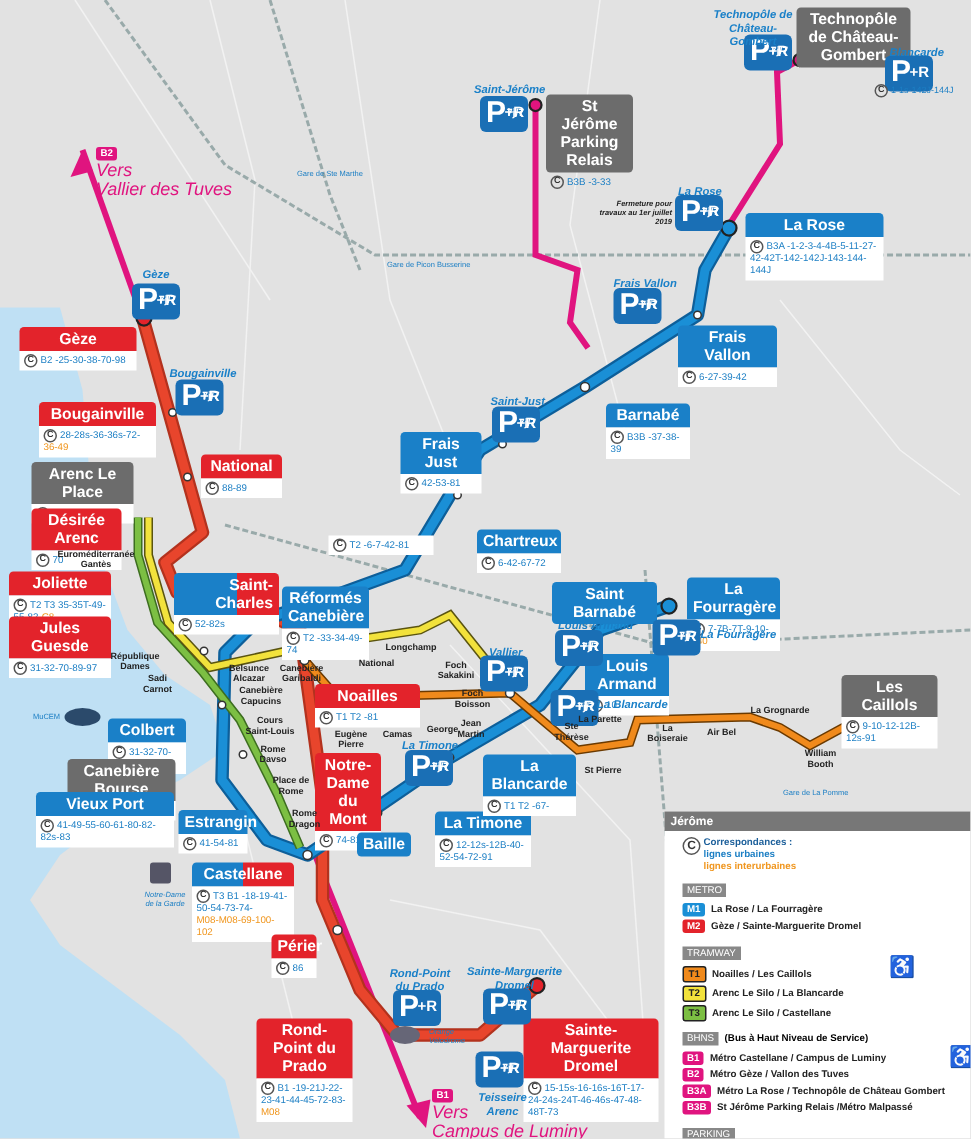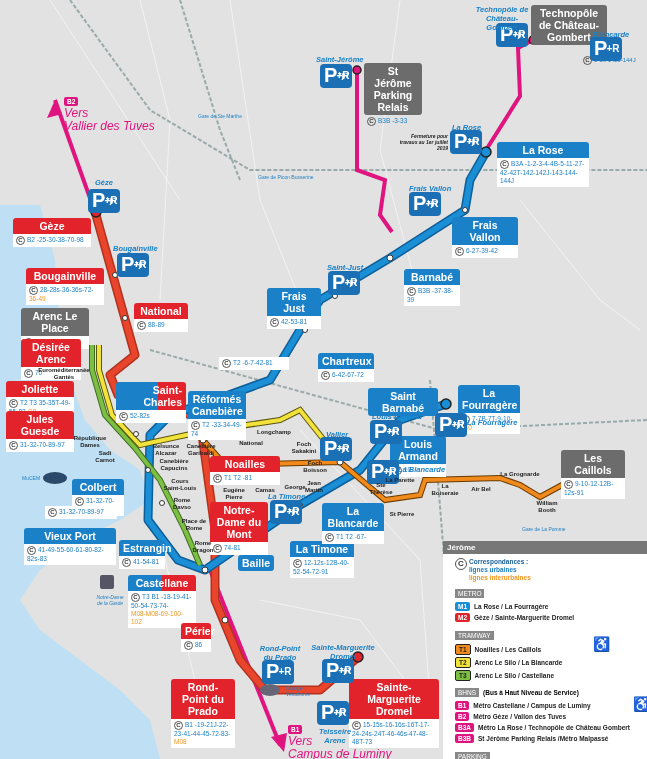--- a/index.html
+++ b/index.html
@@ -149,20 +149,21 @@
 </div>
 <div class="st red" style="left:6px;top:411px;width:68px;">
   <div class="name">Jules Guesde</div>
   <div class="conn"><span class="c">C</span><span>31-32-70-89-97</span></div>
 </div>
 <div class="st blue" style="left:72px;top:465px;width:52px;margin-top:14px;">
   <div class="name">Colbert</div>
   <div class="conn"><span class="c">C</span><span>31-32-70-89-97</span></div>
 </div>
 <div class="st grey" style="left:45px;top:506px;width:72px;">
+  <div class="name">Canebière Bourse</div>
   <div class="conn"><span class="c">C</span><span>31-32-70-89-97</span></div>
 </div>
 <div class="st blue" style="left:24px;top:528px;width:92px;">
   <div class="name">Vieux Port</div>
   <div class="conn"><span class="c">C</span><span>41-49-55-60-61-80-82-82s-83</span></div>
 </div>
 <div class="st blue" style="left:119px;top:540px;width:46px;">
   <div class="name">Estrangin</div>
   <div class="conn"><span class="c">C</span><span>41-54-81</span></div>
 </div>
@@ -190,21 +191,21 @@
   <div class="name">Réformés Canebière</div>
   <div class="conn"><span class="c">C</span><span>T2 -33-34-49-74</span></div>
 </div>
 <div class="st blue" style="left:219px;top:357px;width:70px;">
   <div class="conn"><span class="c">C</span><span>T2 -6-7-42-81</span></div>
 </div>
 <div class="st red" style="left:210px;top:456px;width:70px;">
   <div class="name">Noailles</div>
   <div class="conn"><span class="c">C</span><span>T1 T2 -81</span></div>
 </div>
-<div class="st red" style="left:210px;top:502px;width:58px;">
+<div class="st red" style="left:210px;top:502px;width:44px;">
   <div class="name">Notre-Dame du Mont</div>
   <div class="conn"><span class="c">C</span><span>74-81</span></div>
 </div>
 <div class="st blue" style="left:238px;top:555px;width:36px;">
   <div class="name" style="border-radius:3px;">Baille</div>
 </div>
 <div class="st blue" style="left:290px;top:541px;width:64px;">
   <div class="name">La Timone</div>
   <div class="conn"><span class="c">C</span><span>12-12s-12B-40-52-54-72-91</span></div>
 </div>

